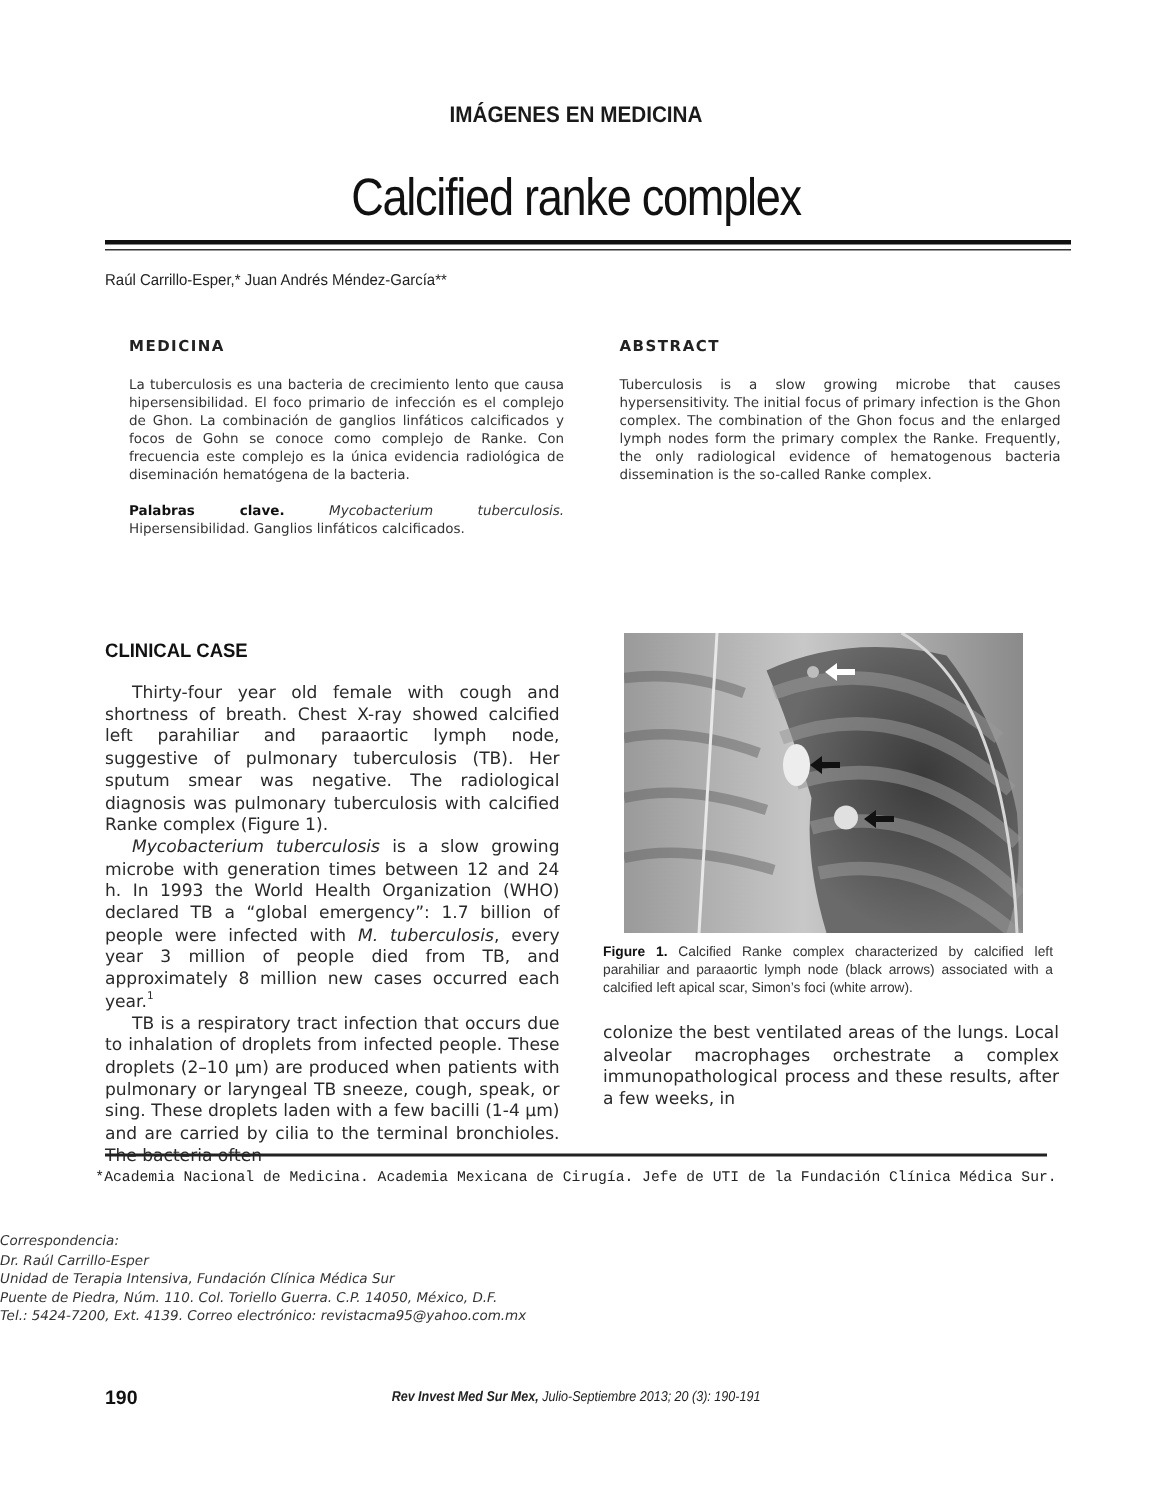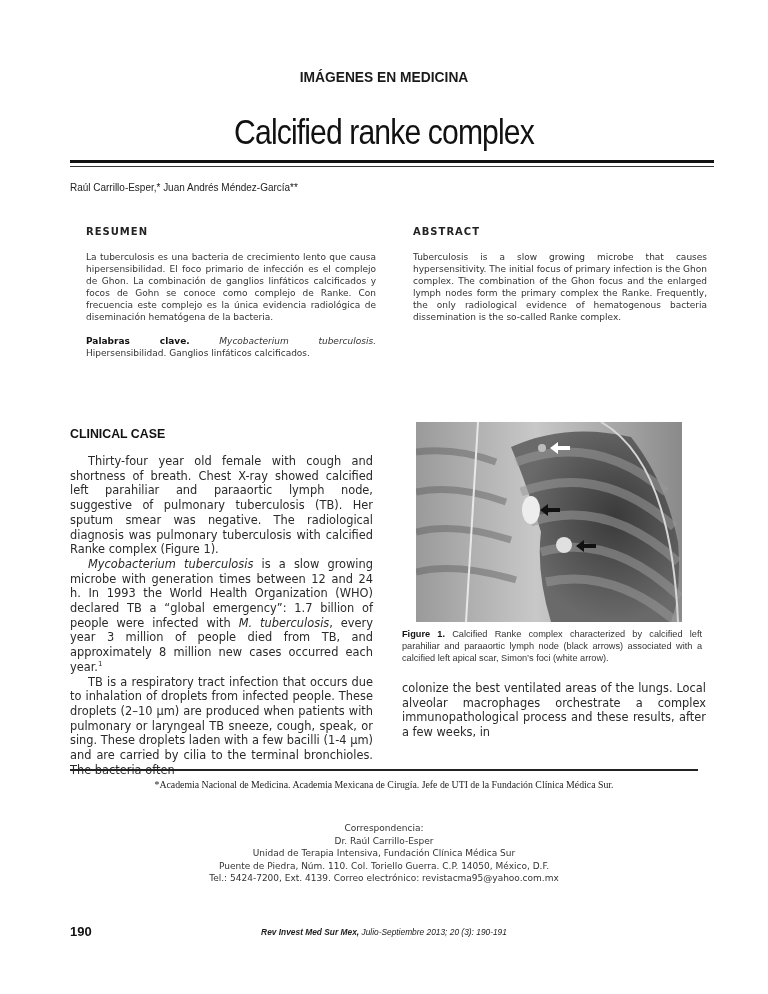--- a/index.html
+++ b/index.html
@@ -1,20 +1,20 @@
 <!DOCTYPE html>
 <html><head>
 <meta charset="utf-8">
 <style>
   html, body { margin: 0; padding: 0; background: #ffffff; }
   body { width: 768px; height: 994px; position: relative; overflow: hidden; color: #1a1a1a; }
   .abs { position: absolute; }
   .sans { font-family: "Liberation Sans", "DejaVu Sans", sans-serif; }
   .body-font { font-family: "DejaVu Sans", "Liberation Sans", sans-serif; }
-  .serif { font-family: Liberation Serif, serif; }
+  .serif { font-family: Liberation Mono, monospace; }
 
   #section-label { top: 68px; left: 0; width: 768px; text-align: center; font-size: 15px; font-weight: bold; letter-spacing: 0px; transform: scaleX(0.92); }
   #title { top: 112px; left: 0; width: 768px; text-align: center; font-size: 35px; letter-spacing: -1px; transform: scaleX(0.86); color: #111; }
   #rule-thick { top: 160px; left: 70px; width: 644px; height: 3px; background: #111; }
   #rule-thin { top: 166px; left: 70px; width: 644px; height: 1px; background: #333; }
   #authors { top: 181px; left: 70px; font-size: 10.5px; color: #222; transform-origin: left; transform: scaleX(0.95); }
 
   .col-head { font-size: 10px; font-weight: bold; letter-spacing: 1px; color: #222; }
   .abs-text { font-size: 9px; line-height: 12px; color: #333; text-align: justify; text-align-last: left; }
   .kw { font-size: 9px; line-height: 12px; color: #333; text-align: justify; }
@@ -30,37 +30,37 @@
   .para i { }
   sup { font-size: 7px; line-height: 0; }
 
   #figure { top: 422px; left: 416px; width: 266px; height: 200px; background: #8a8a8a; overflow: hidden; }
   #fig-caption { top: 628px; left: 402px; width: 300px; font-size: 9.2px; line-height: 12px; color: #333; text-align: justify; }
   #fig-caption b { color: #111; }
   #right-col { top: 681px; left: 402px; width: 304px; }
 
   #foot-rule { top: 769px; left: 70px; width: 628px; height: 2px; background: #222; }
   #affil { top: 778px; left: 0; width: 768px; text-align: center; font-size: 9.8px; line-height: 14px; color: #222; }
-  #corresp { top: 822px; left: 0; width: 768px; text-align: center; font-size: 9px; line-height: 12.5px; color: #333; }
+  #corresp { top: 822px; left: 0; width: 768px; text-align: left; font-size: 9px; line-height: 12.5px; color: #333; font-style: italic; }
 
   #page-num { top: 924px; left: 70px; font-size: 13px; font-weight: bold; color: #111; }
   #journal-ref { top: 926px; left: 0; width: 768px; text-align: center; font-size: 9.5px; font-style: italic; color: #222; transform: scaleX(0.88); }
   #journal-ref b { font-style: italic; }
 </style>
 </head>
 <body>
 
 <div id="section-label" class="abs sans">IMÁGENES EN MEDICINA</div>
 <div id="title" class="abs sans">Calcified ranke complex</div>
 <div id="rule-thick" class="abs"></div>
 <div id="rule-thin" class="abs"></div>
 <div id="authors" class="abs sans">Raúl Carrillo-Esper,* Juan Andrés Méndez-García**</div>
 
 <div id="resumen" class="abs body-font">
-  <div class="col-head">RESUMEN</div>
+  <div class="col-head">MEDICINA</div>
   <div class="abs-text" style="margin-top:14px;">La tuberculosis es una bacteria de crecimiento lento que causa hipersensibilidad. El foco primario de infección es el complejo de Ghon. La combinación de ganglios linfáticos calcificados y focos de Gohn se conoce como complejo de Ranke. Con frecuencia este complejo es la única evidencia radiológica de diseminación hematógena de la bacteria.</div>
   <div class="kw" style="margin-top:12px;"><b>Palabras clave.</b> <i>Mycobacterium tuberculosis.</i><span> Hipersensibilidad. Ganglios linfáticos calcificados.</span></div>
 </div>
 
 <div id="abstract" class="abs body-font">
   <div class="col-head">ABSTRACT</div>
   <div class="abs-text" style="margin-top:14px;">Tuberculosis is a slow growing microbe that causes hypersensitivity. The initial focus of primary infection is the Ghon complex. The combination of the Ghon focus and the enlarged lymph nodes form the primary complex the Ranke. Frequently, the only radiological evidence of hematogenous bacteria dissemination is the so-called Ranke complex.</div>
 </div>
 
 <div id="clinical-head" class="abs sans">CLINICAL CASE</div>

